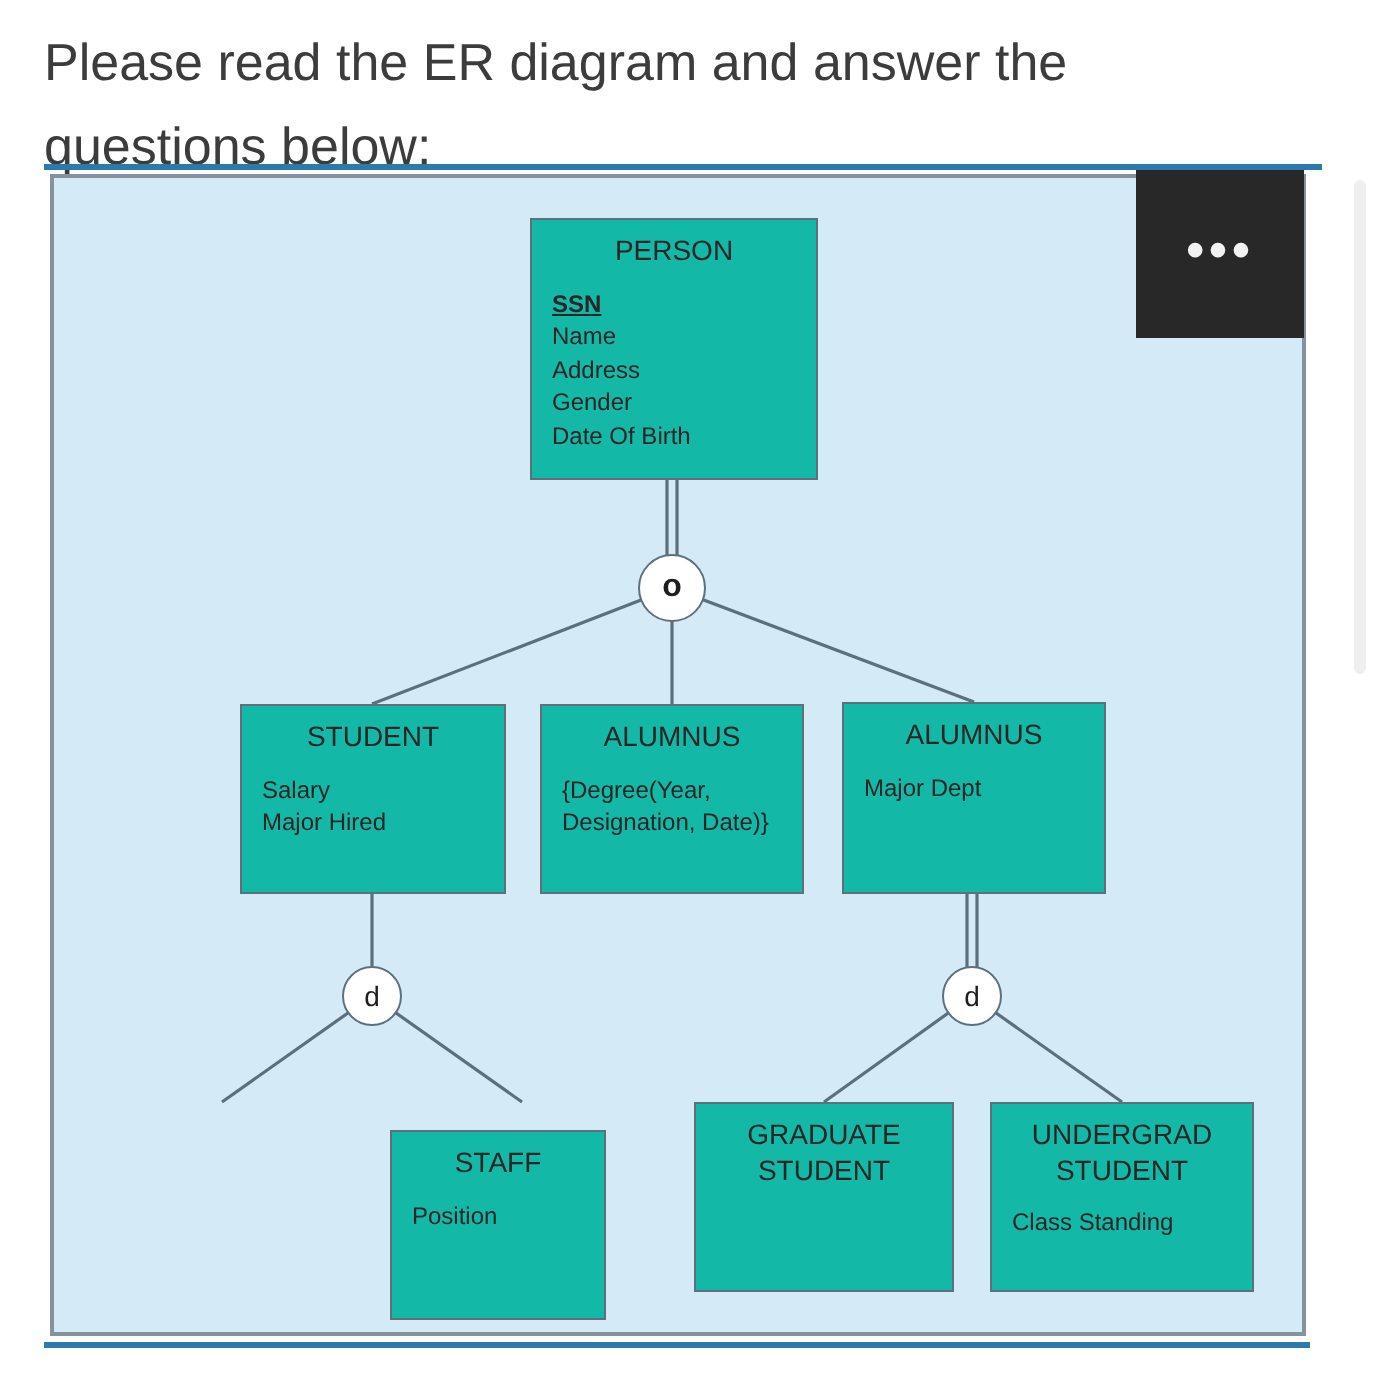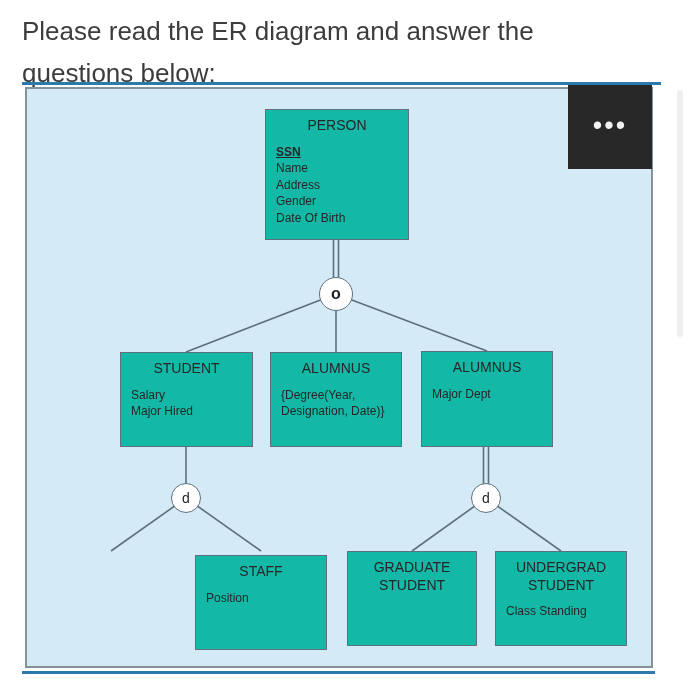--- a/index.html
+++ b/index.html
@@ -67,21 +67,21 @@
   .key-attr {
     font-weight: bold;
     text-decoration: underline;
   }
 
   .entity.person    { left: 238px; top: 20px;  width: 144px; height: 131px; }
   .entity.employee  { left: 93px;  top: 263px; width: 133px; height: 95px; }
   .entity.alumnus   { left: 243px; top: 263px; width: 132px; height: 95px; }
   .entity.student   { left: 394px; top: 262px; width: 132px; height: 96px; }
   .entity.faculty   { left: 18px;  top: 462px; width: 132px; height: 95px; }
-  .entity.staff     { left: 168px; top: 466px; width: 132px; height: 95px; }
+  .entity.staff     { left: 168px; top: 476px; width: 108px; height: 95px; }
   .entity.graduate  { left: 320px; top: 462px; width: 130px; height: 95px; }
   .entity.undergrad { left: 468px; top: 462px; width: 132px; height: 95px; }
 
   .spec-circle {
     position: absolute;
     box-sizing: border-box;
     background: #ffffff;
     border: 1.6px solid #5f707c;
     border-radius: 50%;
     display: flex;

